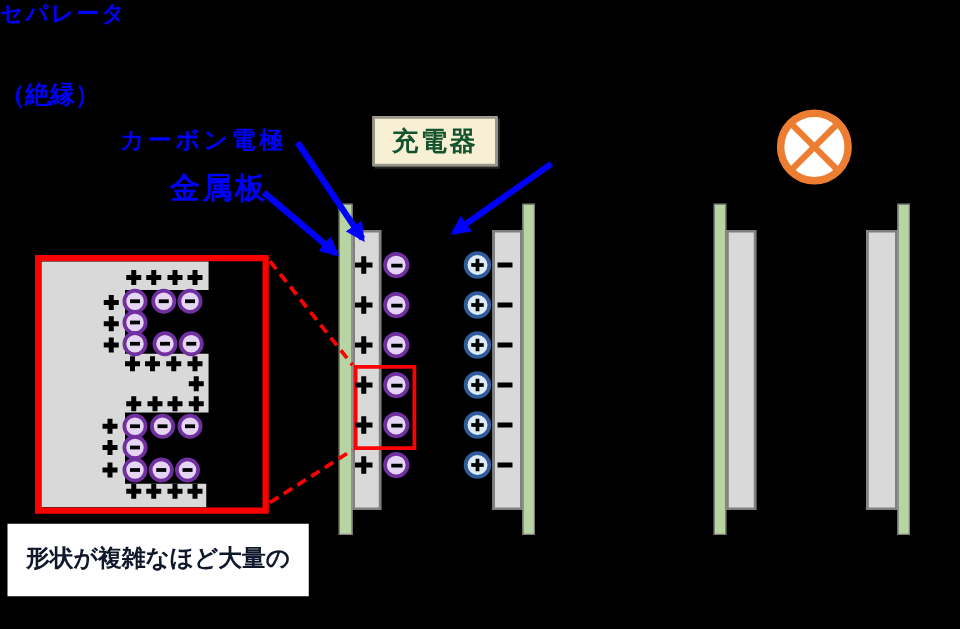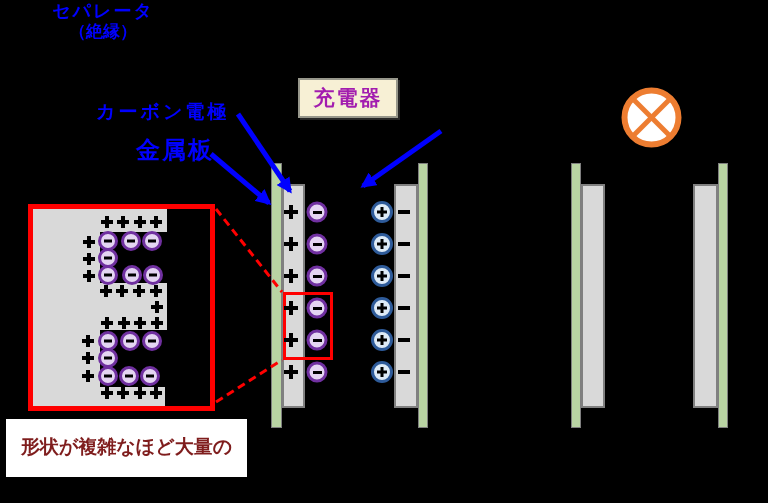--- a/index.html
+++ b/index.html
@@ -4,28 +4,28 @@
 <style>
   html,body{margin:0;padding:0;background:#000;}
   #canvas{
     position:relative;width:768px;height:503px;background:#000;overflow:hidden;
     font-family:"Liberation Sans","DejaVu Sans",sans-serif;
   }
   
   .blue-label{position:absolute;color:#0000FF;font-weight:bold;white-space:nowrap;}
   #label-carbon{left:96px;top:99px;font-size:19px;letter-spacing:3px;}
   #label-metal{left:136px;top:134px;font-size:24px;letter-spacing:2px;}
-  #label-separator{left:418px;top:101px;width:134px;text-align:center;color:#0000FF;font-weight:bold;padding-left:36px;}
+  #label-separator{left:418px;top:101px;width:134px;color:#0000FF;font-weight:bold;}
   #label-separator .l1{font-size:18px;letter-spacing:2px;line-height:22px;}
-  #label-separator .l2{font-size:17px;line-height:20px;}
+  #label-separator .l2{font-size:20px;line-height:20px;margin-top:44px;}
   #charger-box{
-    position:absolute;left:298px;top:78px;width:100px;height:40px;box-sizing:border-box;
+    position:absolute;left:298px;top:93px;width:100px;height:40px;box-sizing:border-box;
     background:#F7F0D5;border:2px solid #97978B;box-shadow:2px 2px 0 rgba(70,70,70,.55);
     display:flex;align-items:center;justify-content:center;
-    color:#a21caf;font-weight:bold;font-size:21px;letter-spacing:2px;
+    color:#14532d;font-weight:bold;font-size:21px;letter-spacing:2px;
   }
   
   .green-strip{position:absolute;top:163px;height:265px;background:#B9D4A3;
     border:1px solid #7F7F7F;box-sizing:border-box;}
   .gray-plate{position:absolute;top:184px;height:224px;background:#D9D9D9;
     border:2px solid #808080;box-sizing:border-box;}
   #c1-green-l{left:271px;width:11px;}
   #c1-plate-l{left:282px;width:23px;}
   #c1-plate-r{left:394px;width:24px;}
   #c1-green-r{left:418px;width:10px;}
@@ -38,21 +38,21 @@
     border:3px solid #FF0000;box-sizing:border-box;}
   
   #inset-box{position:absolute;left:28px;top:204px;width:187px;height:207px;
     border:5px solid #FF0000;box-sizing:border-box;background:#000;}
   #inset-gray{position:absolute;left:0;top:0;width:177px;height:197px;background:#D9D9D9;
     clip-path:polygon(0 0,134px 0,134px 23px,67px 23px,67px 74px,134px 74px,
       134px 121px,67px 121px,67px 178px,132px 178px,132px 197px,0 197px);}
   
   #caption-box{position:absolute;left:6px;top:419px;width:241px;height:58px;background:#FFFFFF;
     display:flex;flex-direction:column;align-items:center;justify-content:center;}
-  #caption-box div{color:#7f1d1d;font-weight:bold;font-size:19px;line-height:24px;white-space:nowrap;font-family:Liberation Mono, monospace;}
+  #caption-box div{color:#0f172a;font-weight:bold;font-size:19px;line-height:24px;white-space:nowrap;}
   
   .plus{position:absolute;transform:translate(-50%,-50%);}
   .plus::before,.plus::after{content:"";position:absolute;background:#000;}
   .plus-main{width:14px;height:14px;}
   .plus-main::before{left:5px;top:0;width:4px;height:14px;}
   .plus-main::after{left:0;top:5px;width:14px;height:4px;}
   .plus-small{width:12px;height:12px;}
   .plus-small::before{left:4px;top:0;width:4px;height:12px;}
   .plus-small::after{left:0;top:4px;width:12px;height:4px;}
   .anion{position:absolute;transform:translate(-50%,-50%);border-radius:50%;

